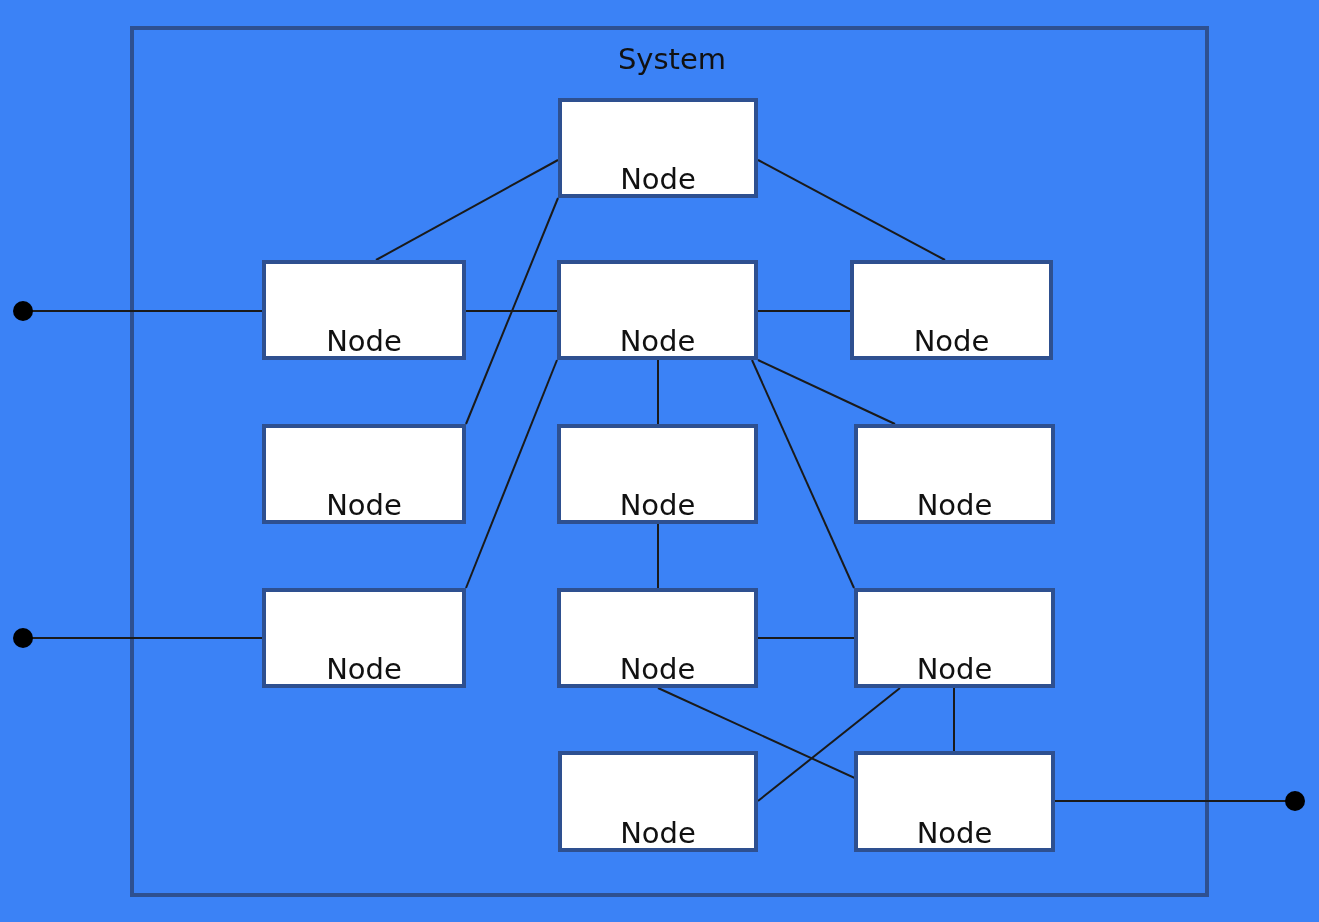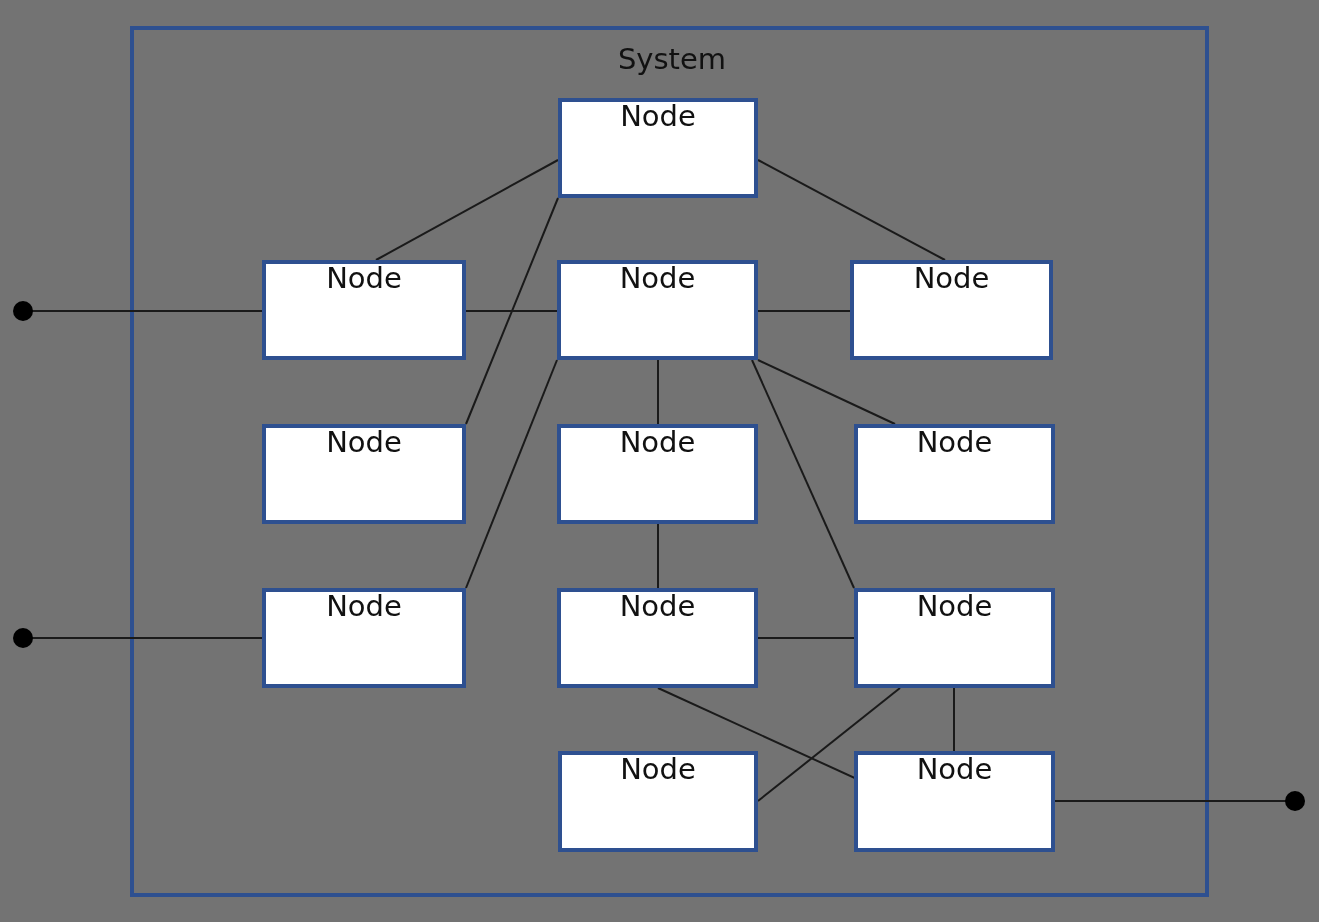--- a/index.html
+++ b/index.html
@@ -8,21 +8,21 @@
     padding: 0;
     background: #ffffff;
   }
   body {
     font-family: "DejaVu Sans", "Liberation Sans", sans-serif;
   }
   #canvas {
     position: relative;
     width: 1319px;
     height: 922px;
-    background: #737373;
+    background: #3b82f6;
     overflow: hidden;
   }
   #edges {
     position: absolute;
     left: 0;
     top: 0;
     width: 1319px;
     height: 922px;
   }
   .system-boundary {
@@ -39,21 +39,21 @@
     text-align: center;
     white-space: nowrap;
     font-family: "DejaVu Sans", "Liberation Sans", sans-serif;
   }
   .node {
     position: absolute;
     box-sizing: border-box;
     border: 4px solid #ec4899;
     background: #ffffff;
     display: flex;
-    align-items: flex-start;
+    align-items: flex-end;
     justify-content: center;
   }
   .node-label {
     font-size: 29px;
     color: #111111;
     line-height: 1;
     white-space: nowrap;
     font-family: "DejaVu Sans", "Liberation Sans", sans-serif;
   }
   .port-dot {

